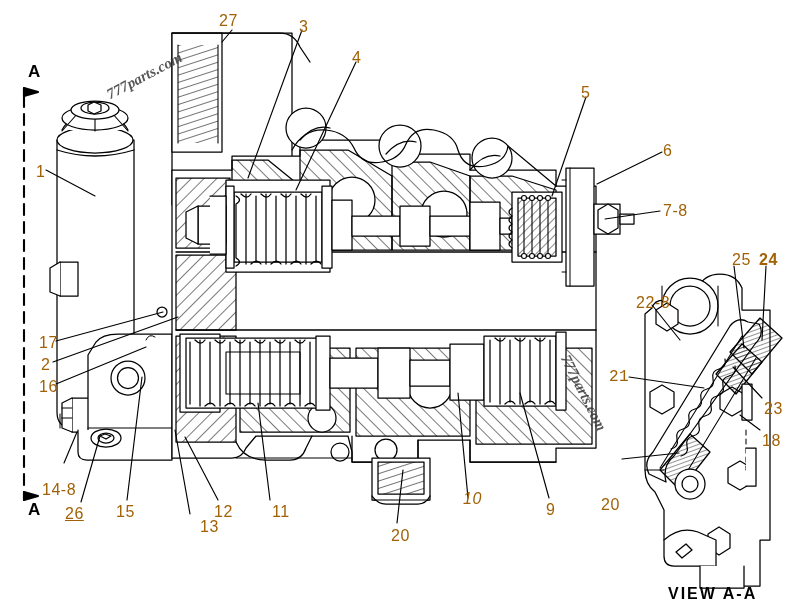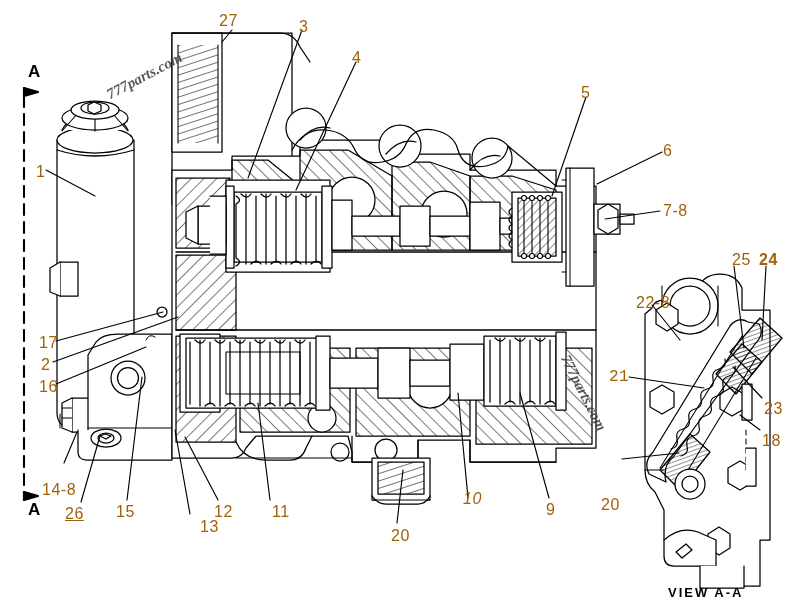--- a/index.html
+++ b/index.html
@@ -3,21 +3,21 @@
 <meta charset="utf-8">
 <style>
   html,body{margin:0;padding:0;background:#ffffff;}
   body{width:800px;height:608px;overflow:hidden;
        font-family:"Liberation Sans", sans-serif;color:#000;}
   #stage{position:relative;width:800px;height:608px;background:#fff;}
   svg#dwg{position:absolute;left:0;top:0;width:800px;height:608px;}
   .lbl{position:absolute;font-family:"Liberation Sans",sans-serif;
        font-size:15px;letter-spacing:0.5px;color:#a16207;white-space:nowrap;}
   .lbl.big{font-size:16px;}
-  .viewcap{position:absolute;font-size:13px;letter-spacing:2px;font-weight:bold;text-align:center;}
+  .viewcap{position:absolute;font-size:16px;letter-spacing:2px;font-weight:bold;text-align:center;}
   .secmark{position:absolute;font-size:17px;font-weight:bold;}
   .wm{position:absolute;font-size:15px;color:#3a3a3a;opacity:.85;
       font-family:"Liberation Serif",serif;font-style:italic;font-weight:bold;
       white-space:nowrap;pointer-events:none;}
 </style>
 </head>
 <body>
 
 <div id="stage">
 

